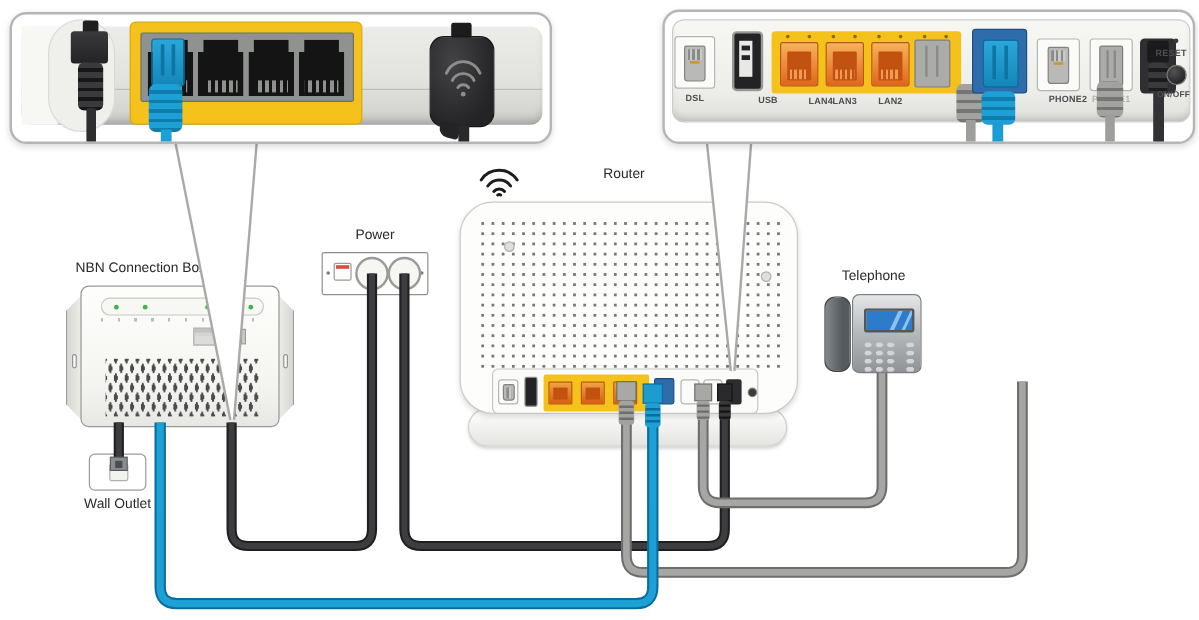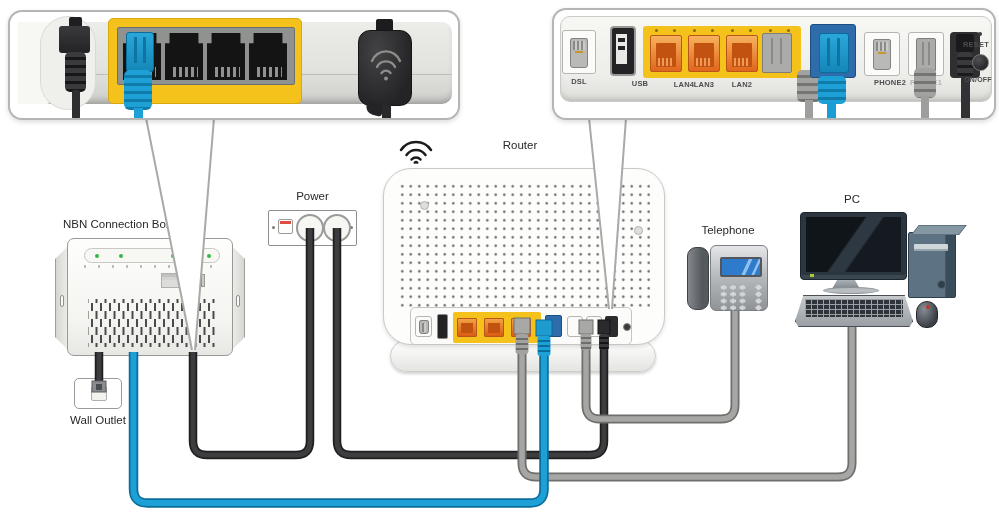--- a/index.html
+++ b/index.html
@@ -315,37 +315,20 @@
   <div class="lbl phone-label">Telephone</div>
   <div class="phone">
     <div class="ph-handset"></div>
     <div class="ph-body">
       <div class="ph-screen"></div>
       <div class="ph-keypad"></div>
       <div class="ph-sidekeys"></div>
     </div>
   </div>
 
-  <div class="pc">
-    <div class="lbl pc-label">PC</div>
-    <div class="mon">
-      <div class="mon-screen"></div>
-      <div class="mon-led"></div>
-    </div>
-    <div class="mon-stand"></div>
-    <div class="mon-base"></div>
-    <div class="tower">
-      <div class="tower-drive"></div>
-      <div class="tower-btn"></div>
-    </div>
-    <div class="kbd">
-      <div class="kbd-keys"></div>
-    </div>
-    <div class="mouse"></div>
-  </div>
 
   <svg class="layer wedges" width="999" height="517">
     <polygon points="146,118 214,118 195,350 192,350" fill="#ffffff"></polygon>
     <line x1="146" y1="118" x2="192" y2="350" stroke="#a9a9a7" stroke-width="2"></line>
     <line x1="214" y1="118" x2="195" y2="350" stroke="#a9a9a7" stroke-width="2"></line>
     <polygon points="589,118 626,118 612,309 609,309" fill="#ffffff"></polygon>
     <line x1="589" y1="118" x2="609" y2="309" stroke="#a9a9a7" stroke-width="2"></line>
     <line x1="626" y1="118" x2="612" y2="309" stroke="#a9a9a7" stroke-width="2"></line>
   </svg>
 

